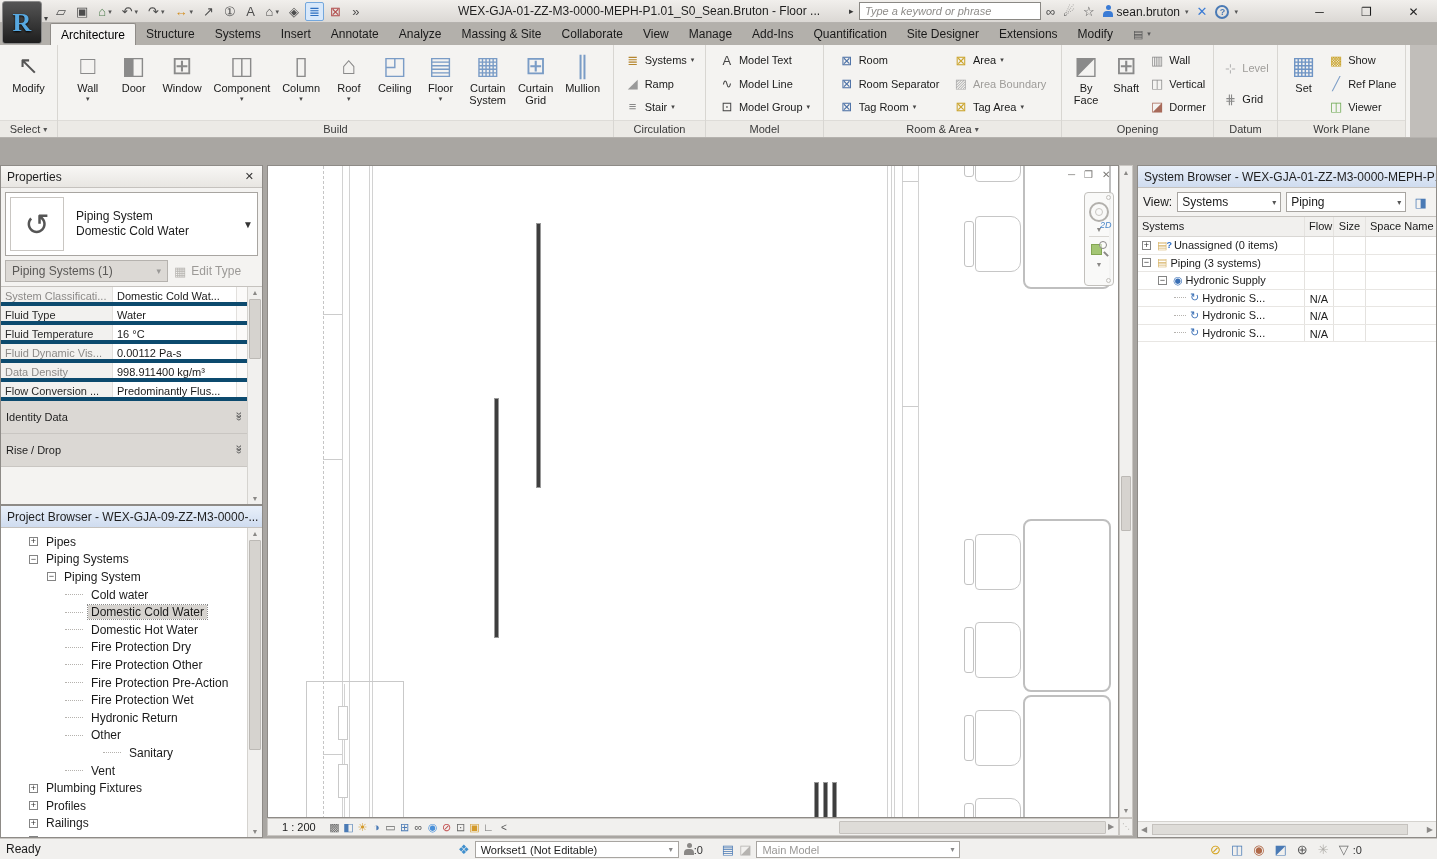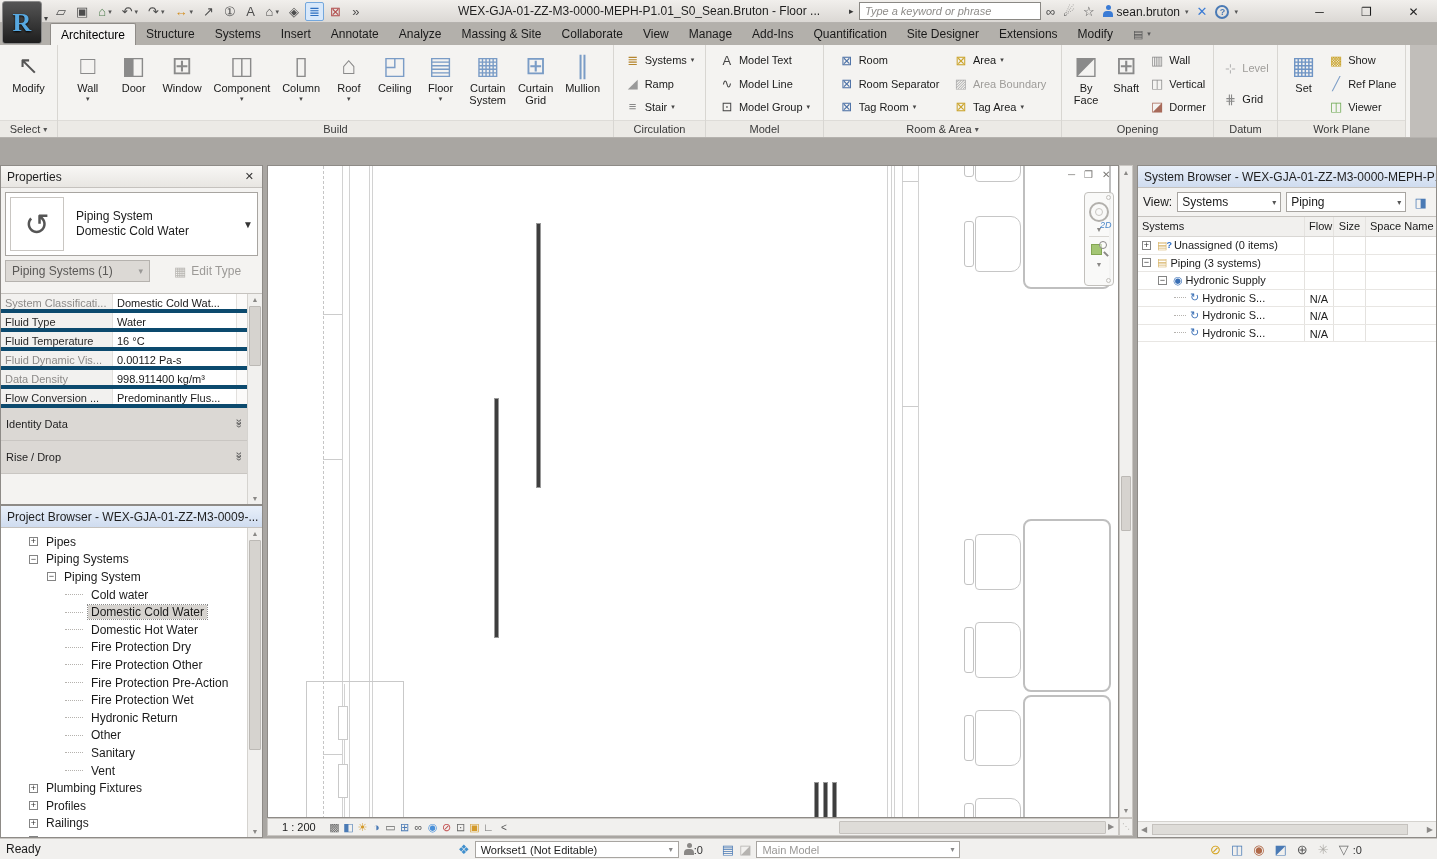--- a/index.html
+++ b/index.html
@@ -57,21 +57,21 @@
 .ptitlebar .pclose{margin-left:auto;font-size:11px;color:#333;cursor:pointer;padding:0 2px}
 .title-gray{background:linear-gradient(#f8f7f5,#e8e6e2)}
 .title-blue{background:linear-gradient(#e9f0fa,#cfdcef)}
 
 
 .ppanel{left:0;top:165px;width:263px;height:340px;position:absolute;background:#f4f3f1;border:1px solid #8e8b87;display:flex;flex-direction:column}
 .typesel{margin:4px 4px 2px;height:64px;background:#fff;border:1px solid #a8a5a1;display:flex;align-items:center}
 .typesel .ticon{width:54px;height:54px;border:1px solid #c9c6c2;margin:4px;display:flex;align-items:center;justify-content:center;font-size:30px;color:#555;flex:0 0 auto}
 .typesel .tlines{flex:1;font-size:12px;color:#1a1a1a;line-height:15px;padding-left:8px}
 .typesel .tdd{width:18px;color:#333;font-size:10px;text-align:center;cursor:pointer}
-.filterrow{display:flex;margin:2px 4px 11px;height:22px;gap:20px}
+.filterrow{display:flex;margin:2px 4px 4px;height:22px;gap:2px}
 .filtersel{flex:1;background:#dcd9d5;border:1px solid #b5b2ae;color:#5a5856;display:flex;align-items:center;padding:0 6px;font-size:12px;white-space:nowrap;overflow:hidden}
 .filtersel .seldd{margin-left:auto;color:#9a9896;font-size:9px}
 .edittype{width:88px;display:flex;align-items:center;gap:5px;color:#9c9a97;padding-left:4px;font-size:12px;cursor:pointer}
 .edittype .eticon{font-size:13px;color:#b8b6b2}
 .propgrid{flex:1;border-top:1px solid #c5c2be;display:flex;background:#f4f3f1;overflow:hidden}
 .grid-main{flex:1;display:flex;flex-direction:column}
 .prop-row{display:flex;height:19px;border-bottom:4px solid #0c4a6e;background:#fff;flex:0 0 auto}
 .prop-label{width:112px;background:#f2f1ef;border-right:1px solid #e2e0dd;padding:3px 4px 0;font-size:11px;white-space:nowrap;overflow:hidden;color:#2a2a2a}
 .prop-value{flex:1;padding:3px 4px 0;font-size:11px;white-space:nowrap;overflow:hidden;color:#1a1a1a;border-right:1px solid #e2e0dd}
 .prop-assoc{width:10px;background:#fbfaf9}
@@ -574,21 +574,21 @@
     <div class="pscroll">
       <div class="scroll-arrow" style="top:2px">▲</div>
       <div class="scroll-thumb" style="top:12px;height:60px"></div>
       <div class="scroll-arrow" style="bottom:2px">▼</div>
     </div>
   </div>
 </div>
 
 <div class="pbpanel">
   <div class="ptitlebar title-blue">
-    <span>Project Browser - WEX-GJA-01-ZZ-M3-0009-...</span>
+    <span>Project Browser - WEX-GJA-09-ZZ-M3-0000-...</span>
     <span class="pclose">✕</span>
   </div>
   <div class="pbtree" id="pb-tree">
 
   <div class="tree-item" style="padding-left: 28px;">
         <span class="expander">+</span>
         <span class="tree-label">Pipes</span>
       </div>
       <div class="tree-item" style="padding-left: 28px;">
         <span class="expander">−</span>
@@ -627,21 +627,21 @@
         <span class="tree-label">Fire Protection Wet</span>
       </div>
       <div class="tree-item" style="padding-left: 64px;">
         <span class="conn"></span>
         <span class="tree-label">Hydronic Return</span>
       </div>
       <div class="tree-item" style="padding-left: 64px;">
         <span class="conn"></span>
         <span class="tree-label">Other</span>
       </div>
-      <div class="tree-item" style="padding-left: 64px;">
+      <div class="tree-item" style="padding-left: 64px; margin-left: 38px;">
         <span class="conn"></span>
         <span class="tree-label">Sanitary</span>
       </div>
       <div class="tree-item" style="padding-left: 64px;">
         <span class="conn"></span>
         <span class="tree-label">Vent</span>
       </div>
       <div class="tree-item" style="padding-left: 28px;">
         <span class="expander">+</span>
         <span class="tree-label">Plumbing Fixtures</span>

